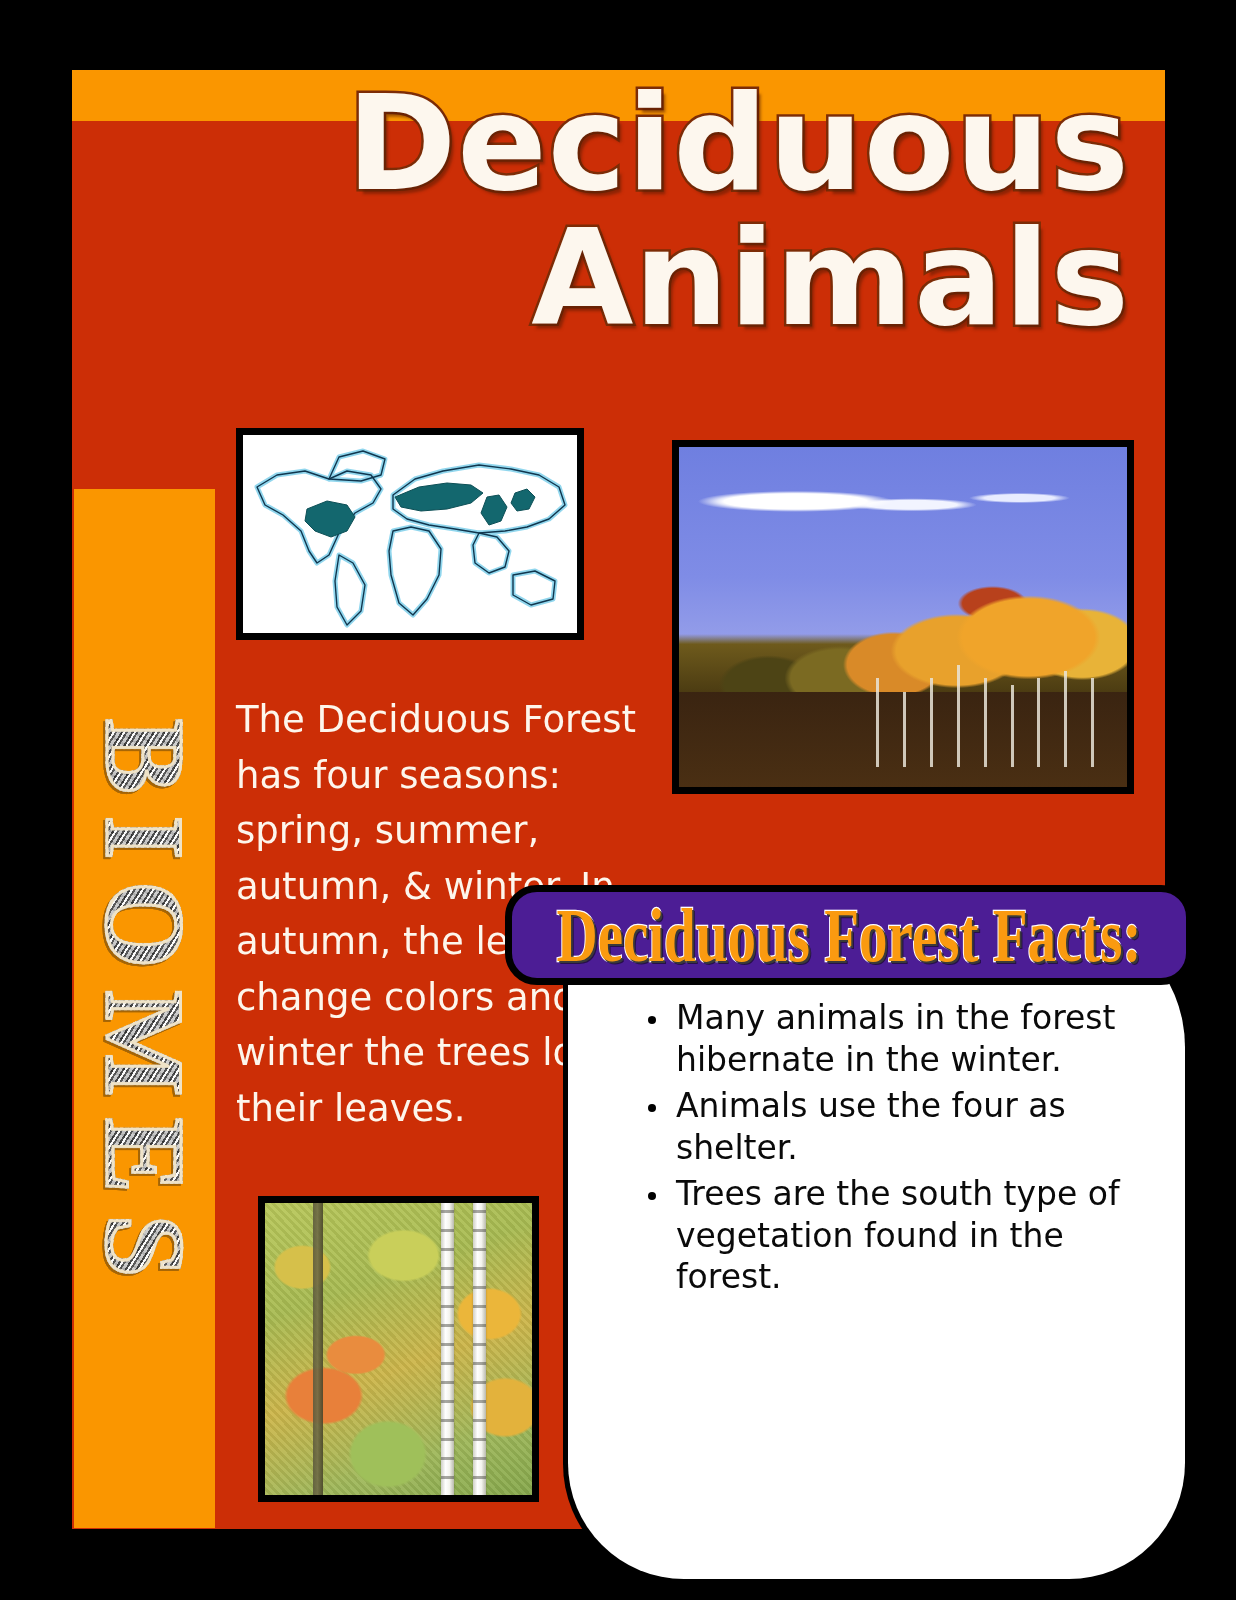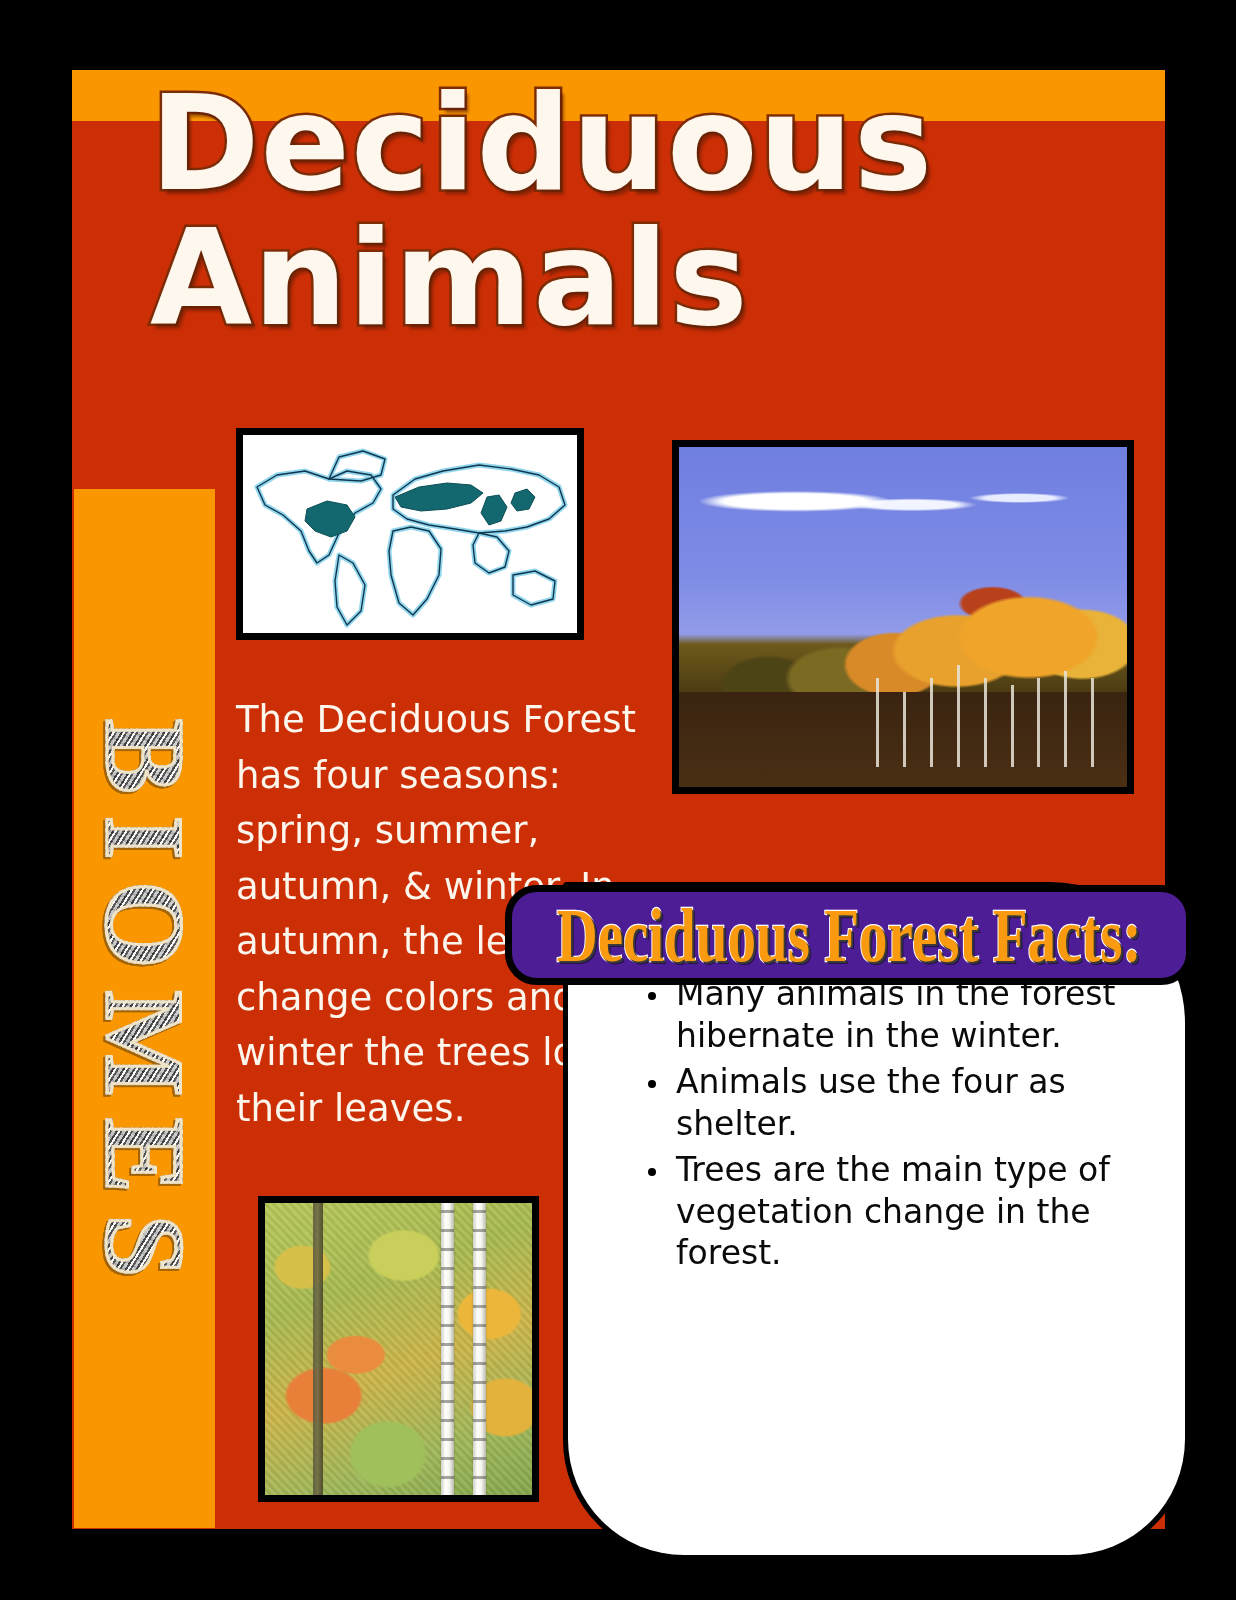--- a/index.html
+++ b/index.html
@@ -77,21 +77,21 @@
     paint-order: stroke fill;
     filter: drop-shadow(2px 2px 0 rgba(60,40,10,.45));
   }
 
   
   .poster-title {
     position: absolute;
     left: 150px;
     top: 76px;
     width: 980px;
-    text-align: left;
+    text-align: right;
     font-family: "DejaVu Sans", sans-serif;
     font-weight: 700;
     font-size: 132px;
     line-height: 1.02;
     color: #fdf7ee;
     -webkit-text-stroke: 5px #7d2c06;
     paint-order: stroke fill;
     letter-spacing: 1px;
     text-shadow: 4px 5px 3px rgba(90,28,4,.55);
   }
@@ -212,21 +212,21 @@
     text-shadow:
       2px 2px 0 #3a3a3a,
       3px 3px 0 rgba(0,0,0,.5);
     white-space: nowrap;
   }
 
   
   .facts-panel {
     position: absolute;
     left: 563px;
-    top: 882px;
+    top: 906px;
     width: 627px;
     height: 678px;
     background: #000000;
     border-radius: 4px 140px 120px 120px;
     z-index: 4;
   }
   .facts-panel-inner {
     position: absolute;
     left: 5px;
     top: 5px;
@@ -347,21 +347,21 @@
       <span class="birch" style="left:66%;"></span>
       <span class="birch" style="left:78%;"></span>
     </div>
   </div>
 
   <div class="facts-panel">
     <div class="facts-panel-inner">
       <ul class="facts-list">
         <li>Many animals in the forest hibernate in the winter.</li>
         <li>Animals use the four as shelter.</li>
-        <li>Trees are the main type of vegetation change in the forest.</li>
+        <li>Trees are the south type of vegetation found in the forest.</li>
       </ul>
     </div>
   </div>
 
   <div class="facts-banner">
     <span class="facts-banner-label">Deciduous Forest Facts:</span>
   </div>
 
 </div>
 

